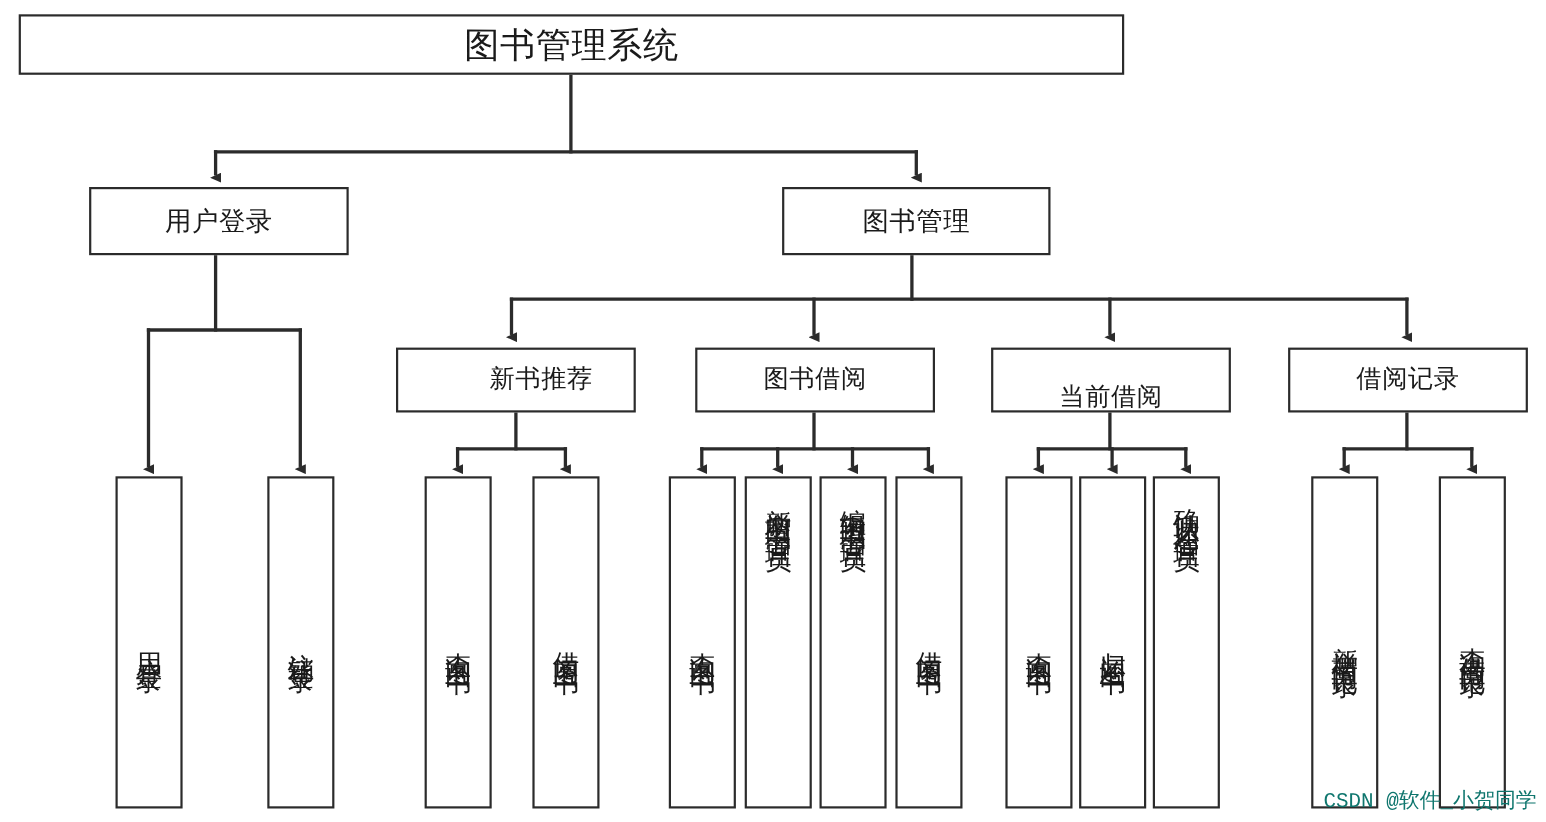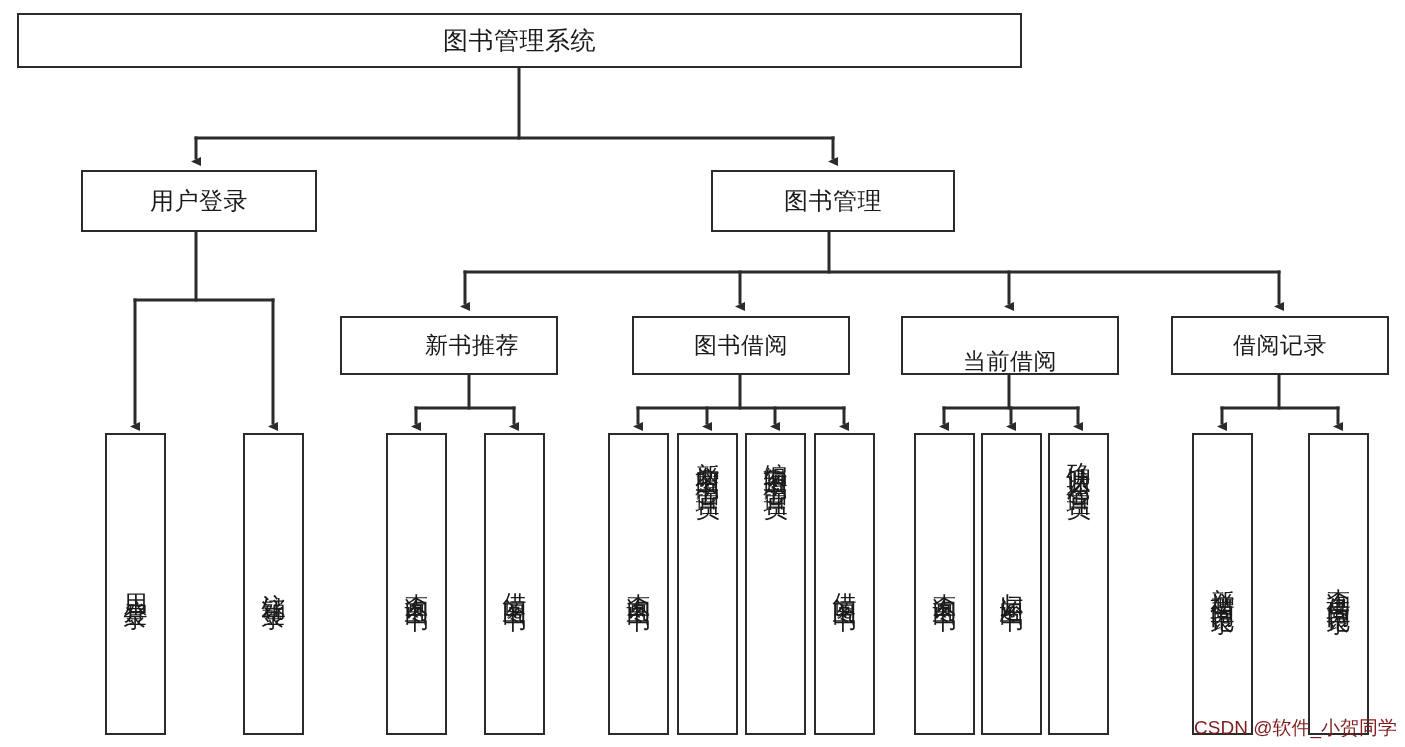--- a/index.html
+++ b/index.html
@@ -38,21 +38,21 @@
     overflow: hidden;
   }
   .node-label {
     color: #1a1a1a;
     font-family: "DejaVu Sans", "Liberation Sans", sans-serif;
     line-height: 1.0;
     white-space: nowrap;
     letter-spacing: 0.5px;
   }
   
-  .node-root .node-label { font-size: 25px; }
+  .node-root .node-label { font-size: 32px; }
   .node-l2 .node-label  { font-size: 24px; }
   .node-l3 .node-label  { font-size: 23px; }
 
   
   .node-leaf {
     align-items: flex-start;
     justify-content: center;
     padding-top: 8px;
   }
   .node-leaf .node-label {
@@ -66,22 +66,22 @@
   .node-leaf.leaf-center {
     align-items: center;
     padding-top: 0;
   }
   
   #watermark {
     position: absolute;
     right: 8px;
     bottom: 6px;
     font-size: 19px;
-    color: #7f1d1d;
-    font-family: Liberation Sans, sans-serif;
+    color: #0f766e;
+    font-family: Liberation Mono, monospace;
     white-space: nowrap;
     pointer-events: none;
     user-select: none;
     margin-left: 23px;
   }
 </style>
 </head>
 <body>
 
 <div id="diagram-root">
@@ -140,21 +140,21 @@
     <span class="node-label">图书管理系统</span>
   </div>
 
   <div class="node-box node-l2" style="left:81px; top:170px; width:236px; height:62px;">
     <span class="node-label">用户登录</span>
   </div>
   <div class="node-box node-l2" style="left:711px; top:170px; width:244px; height:62px;">
     <span class="node-label">图书管理</span>
   </div>
 
-  <div class="node-box node-l3" style="left:340px; top:316px; width:218px; height:59px;padding-left:46px;">
+  <div class="node-box node-l3" style="left:360px; top:316px; width:218px; height:59px;padding-left:46px;">
     <span class="node-label">新书推荐</span>
   </div>
   <div class="node-box node-l3" style="left:632px; top:316px; width:218px; height:59px;">
     <span class="node-label">图书借阅</span>
   </div>
   <div class="node-box node-l3" style="left:901px; top:316px; width:218px; height:59px;align-items:flex-end;">
     <span class="node-label">当前借阅</span>
   </div>
   <div class="node-box node-l3" style="left:1171px; top:316px; width:218px; height:59px;">
     <span class="node-label">借阅记录</span>

